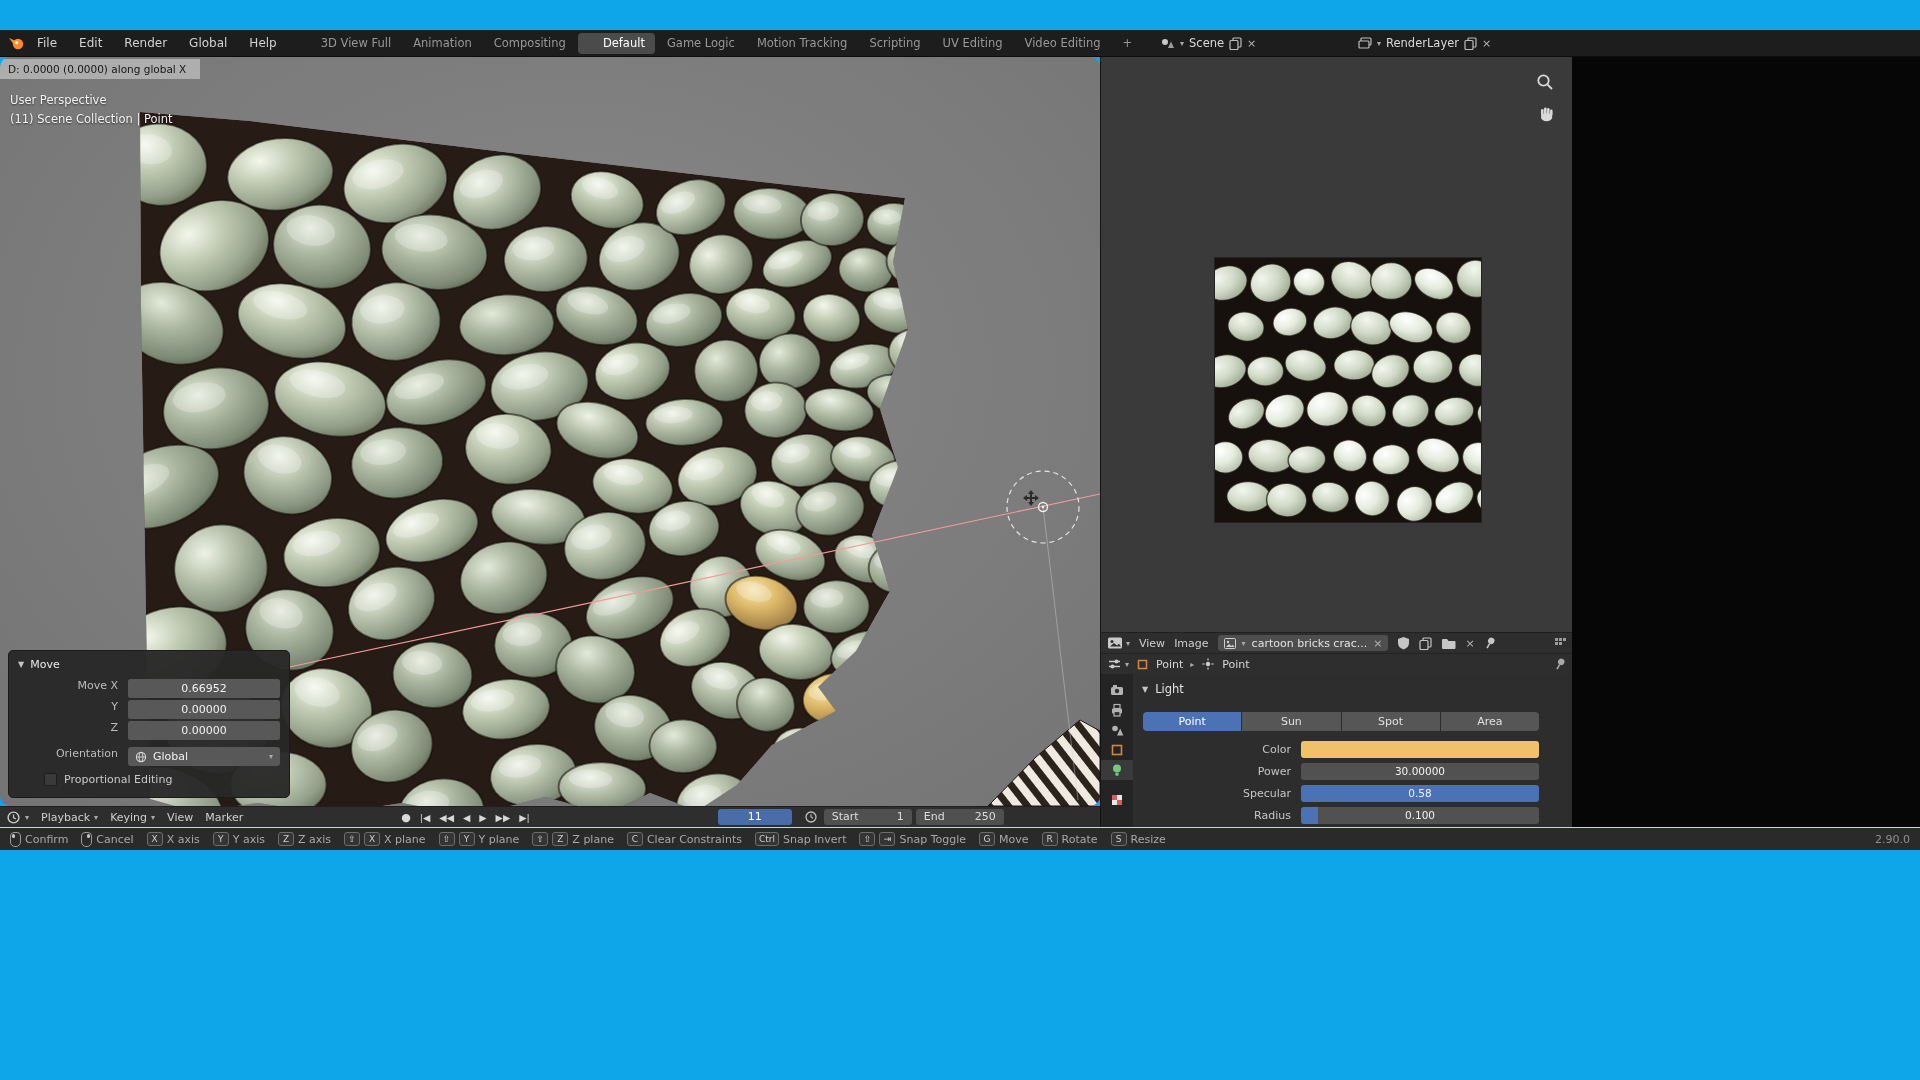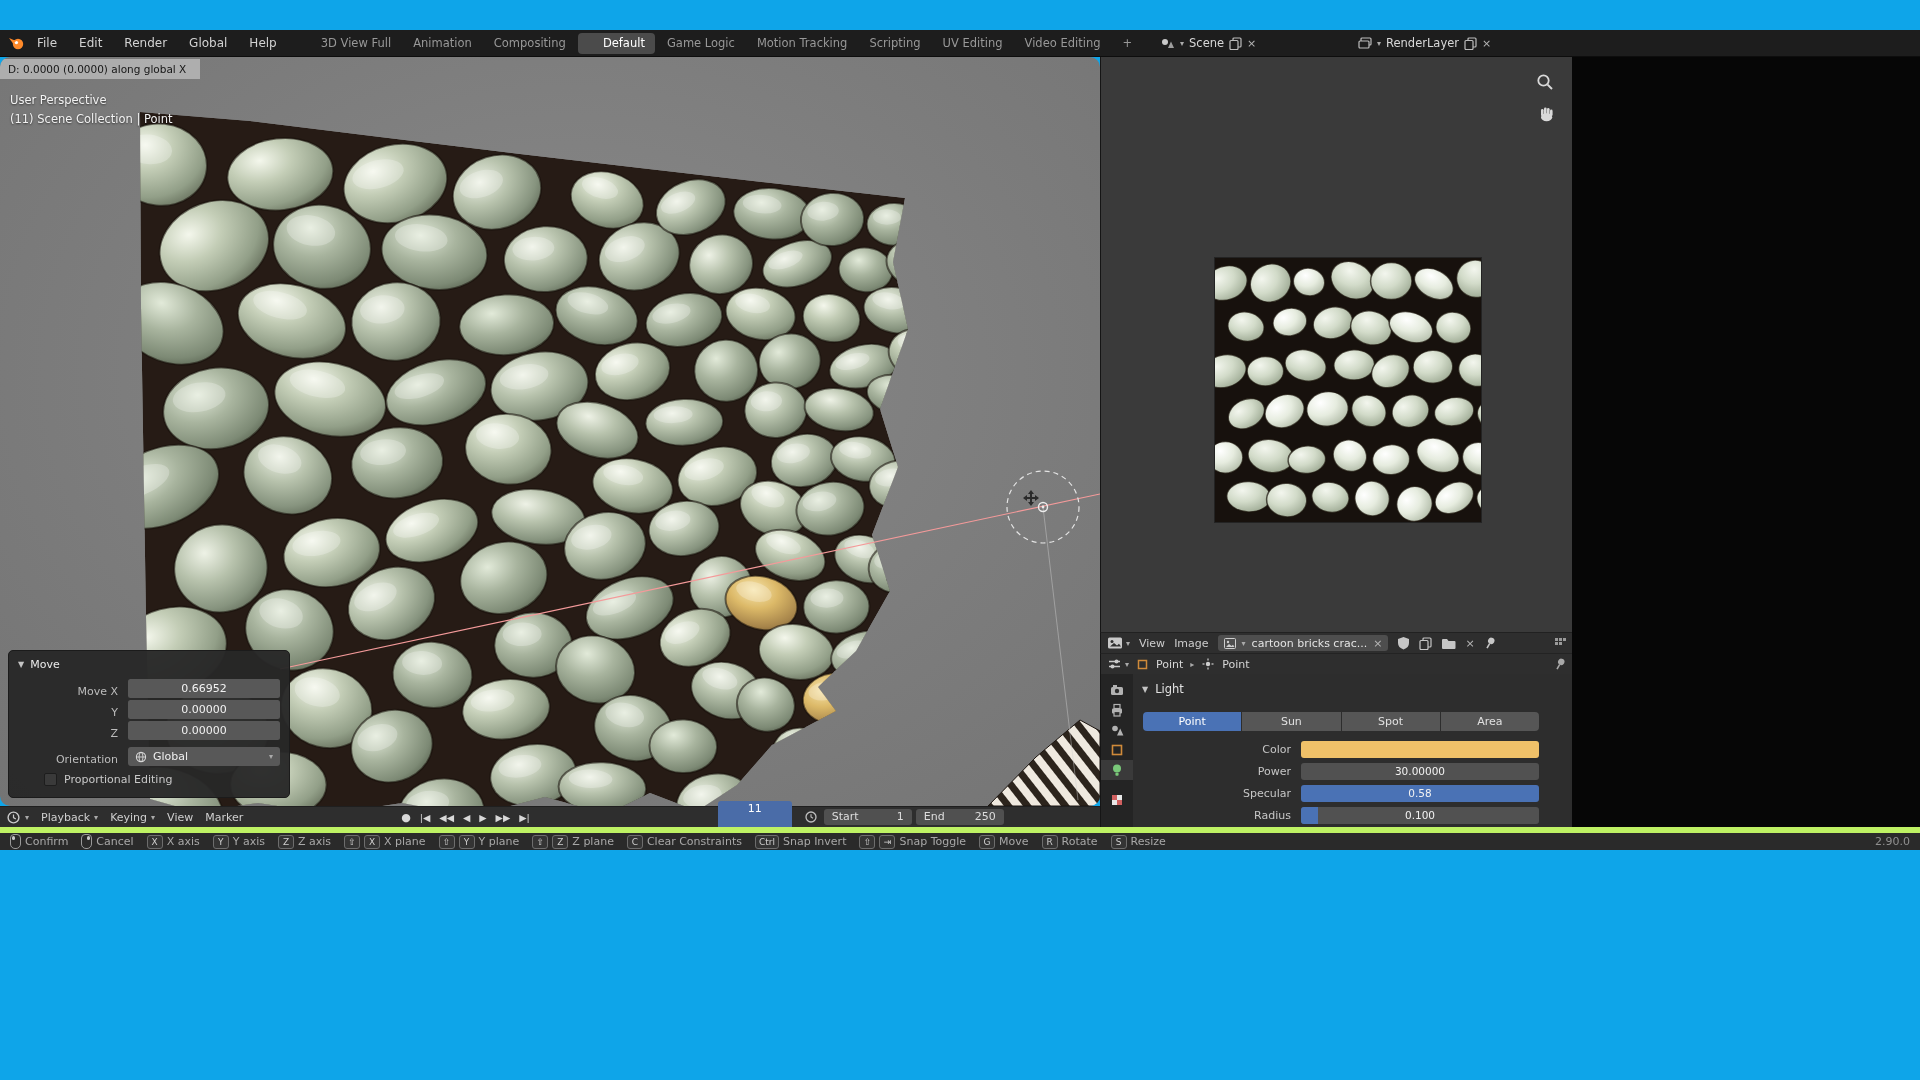--- a/index.html
+++ b/index.html
@@ -26,42 +26,42 @@
             background:radial-gradient(ellipse at 52% 42%, #898989 0%, #7c7c7c 60%, #747474 100%);border-radius:10px;}
   .op-hint{position:absolute;left:0;top:2px;width:200px;height:20px;background:rgba(178,178,178,.93);
            color:#161616;font-size:10.5px;line-height:20px;padding-left:8px;box-sizing:border-box;}
   .vp-label{position:absolute;left:10px;font-size:11.5px;color:#f2f2f2;text-shadow:0 1px 2px rgba(0,0,0,.55);}
 
   
   .move-panel{position:absolute;left:8px;top:593px;width:282px;background:rgba(40,40,40,.96);
               border:1px solid #1b1b1b;border-radius:5px;padding:7px 9px 11px;box-sizing:border-box;
               color:#c8c8c8;font-size:11px;}
   .mp-title{display:flex;align-items:center;gap:6px;color:#e9e9e9;margin-bottom:8px;}
-  .mp-row{display:flex;align-items:flex-end;height:19px;margin-bottom:2px;}
+  .mp-row{display:flex;align-items:flex-start;height:19px;margin-bottom:2px;}
   .mp-label{flex:0 0 100px;text-align:right;padding-right:10px;color:#bcbcbc;}
   .mp-field{flex:1;background:#585858;border-radius:2.5px;text-align:center;color:#f2f2f2;line-height:19px;}
   .mp-drop{flex:1;background:#585858;border-radius:3px;display:flex;align-items:center;padding:0 7px;gap:6px;
            color:#eee;line-height:19px;}
   .mp-drop .grow{flex:1;}
   .mp-check{display:flex;align-items:center;margin-top:7px;padding-left:26px;gap:7px;}
   .checkbox{width:11px;height:11px;background:#3a3a3a;border:1px solid #1d1d1d;border-radius:2px;}
 
   
   .timeline{left:0;top:806px;width:1100px;height:21px;background:#2e2e2e;display:flex;align-items:center;
             font-size:11px;color:#cfcfcf;border-top:1px solid #1f1f1f;box-sizing:border-box;}
   .tl-item{display:flex;align-items:center;gap:4px;margin-left:12px;white-space:nowrap;}
   .transport{display:flex;align-items:center;gap:9px;margin-left:158px;color:#d8d8d8;font-size:9.5px;}
-  .framefield{margin-left:188px;width:74px;height:32px;background:#4a6ca8;border-radius:3px;color:#fff;
+  .framefield{margin-left:188px;width:74px;height:16px;background:#4a6ca8;border-radius:3px;color:#fff;
               text-align:center;line-height:16px;font-size:11px;}
   .rangefield{width:88px;height:16px;background:#505050;border-radius:3px;display:flex;justify-content:space-between;
               padding:0 8px;line-height:16px;box-sizing:border-box;font-size:11px;color:#ddd;}
 
   
   .statusbar{left:0;top:827px;width:1920px;height:23px;background:#2a2a2a;display:flex;align-items:center;
-             padding:8px 10px;box-sizing:border-box;gap:13px;font-size:11px;color:#a8a8a8;border-top:6px solid #bef264;}
+             padding:8px 10px;box-sizing:border-box;gap:13px;font-size:11px;color:#a8a8a8;border-top:1px solid #bef264;}
   .sb-item{display:flex;align-items:center;gap:4px;white-space:nowrap;}
   .key{display:inline-block;min-width:8px;padding:0 3px;border:1px solid #6d6d6d;border-radius:3px;font-size:9px;
        line-height:12px;color:#cfcfcf;background:#343434;text-align:center;}
   .mouse{position:relative;width:9px;height:13px;border:1px solid #9a9a9a;border-radius:4px 4px 5px 5px;display:inline-block;}
   .mouse i{position:absolute;top:1px;width:3px;height:4px;background:#c9c9c9;border-radius:1.5px;}
   .mouse.l i{left:1px;} .mouse.r i{right:1px;}
   .sb-version{margin-left:auto;color:#909090;}
 
   
   .rightcol{left:1100px;top:57px;width:472px;height:770px;background:#3a3a3a;}

